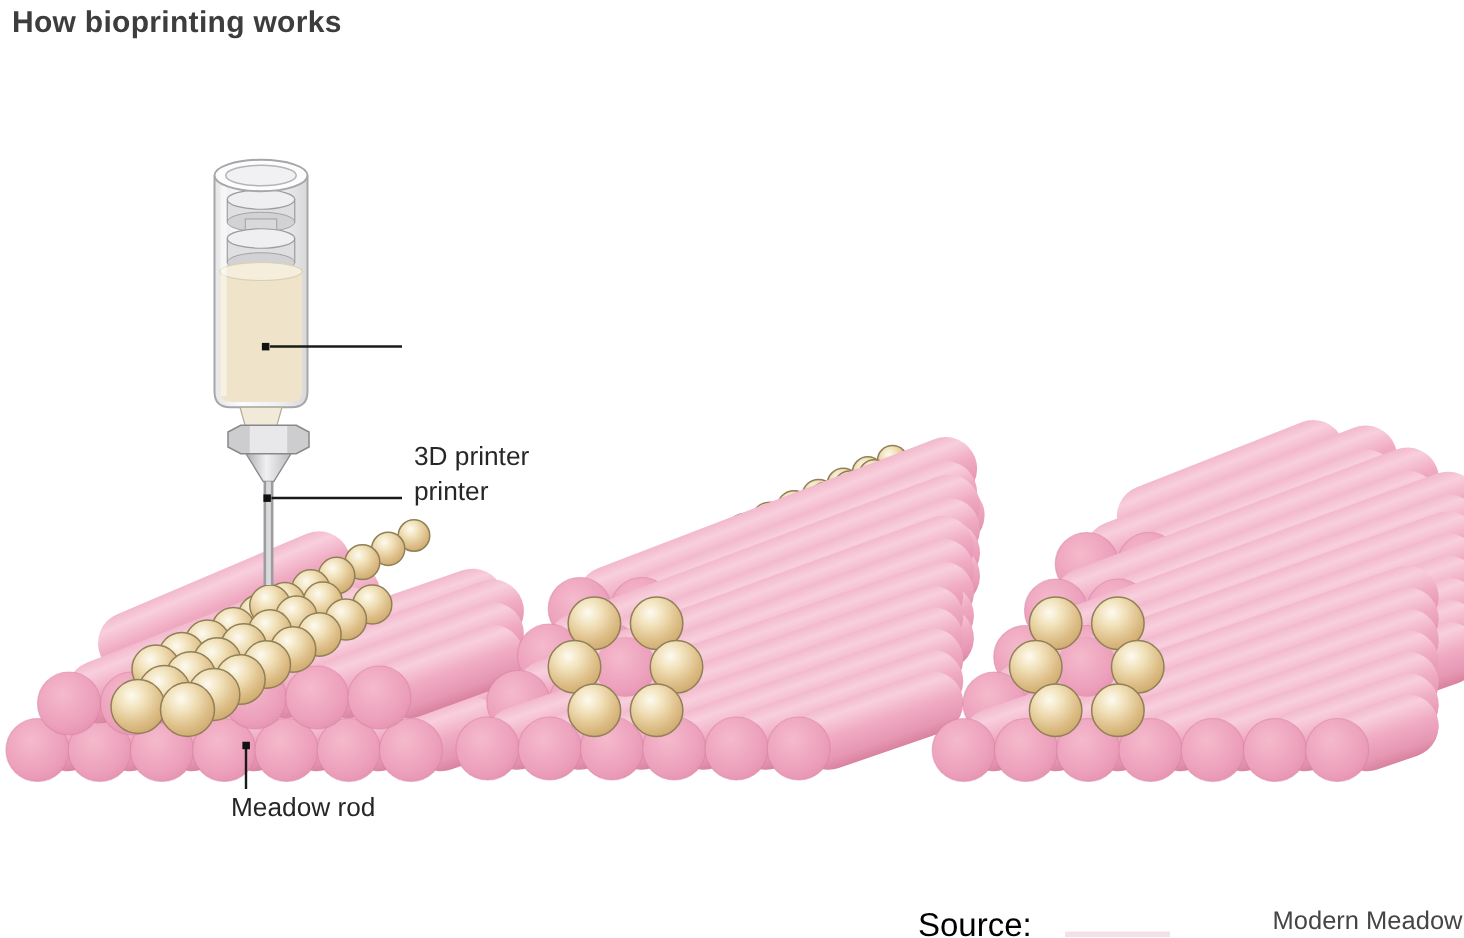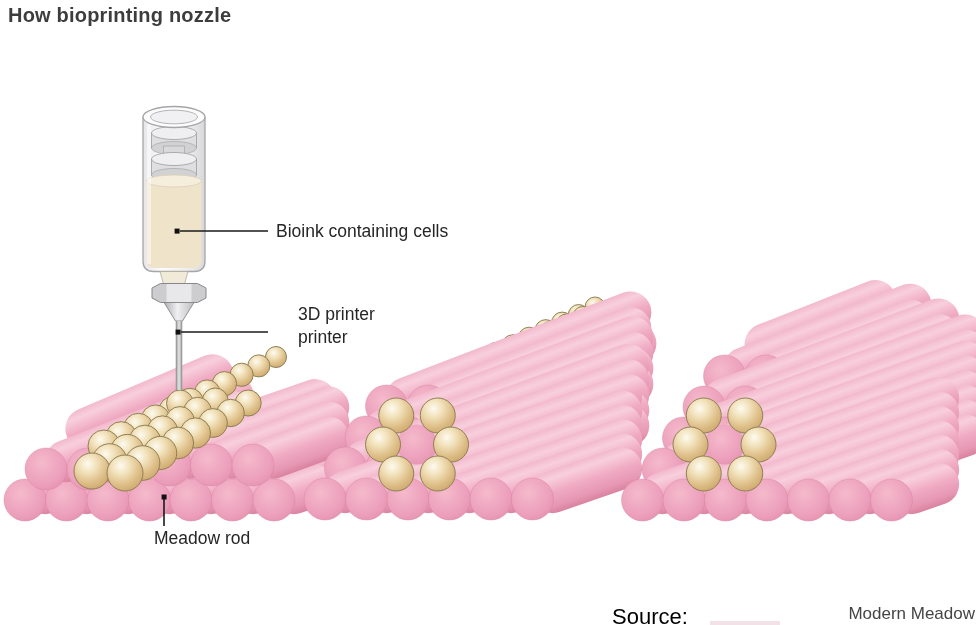--- a/index.html
+++ b/index.html
@@ -10,21 +10,21 @@
   .source-label{position:absolute;left:612px;top:604px;font-size:22px;color:#000000;}
   .source-value{position:absolute;right:1px;top:604px;font-size:17px;color:#454545;text-align:center;}
   .edge-artifact{position:absolute;left:710px;top:621px;width:70px;height:4px;background:rgba(233,200,214,.55);}
   svg.illu{position:absolute;left:0;top:0;}
 </style>
 </head>
 <body>
 
 <div class="canvas">
 
-  <h1 class="title">How bioprinting nozzle</h1>
+  <h1 class="title">How bioprinting works</h1>
 
   <svg class="illu" width="976" height="625" viewBox="0 0 976 625">
     <defs>
       <linearGradient id="rodBody" x1="0" y1="0" x2="0" y2="1">
         <stop offset="0" stop-color="#f2b9cc"></stop>
         <stop offset="0.18" stop-color="#f8cfdd"></stop>
         <stop offset="0.5" stop-color="#f0abc3"></stop>
         <stop offset="0.82" stop-color="#e697b3"></stop>
         <stop offset="1" stop-color="#d9829f"></stop>
       </linearGradient>
@@ -407,22 +407,21 @@
     <g stroke="#1a1a1a">
       <line x1="180" y1="231" x2="268" y2="231" stroke-width="1.6"></line>
       <rect x="174.6" y="228.6" width="5" height="5" fill="#111" stroke="none"></rect>
       <line x1="181" y1="332" x2="268" y2="332" stroke-width="1.6"></line>
       <rect x="175.6" y="329.6" width="5" height="5" fill="#111" stroke="none"></rect>
       <line x1="164" y1="499" x2="164" y2="526" stroke-width="1.6"></line>
       <rect x="161.6" y="494.5" width="5" height="5" fill="#111" stroke="none"></rect>
     </g>
   </svg>
 
-  <div class="label" style="left:276px;top:220px;">Bioink containing cells</div>
-  <div class="label" style="left:276px;top:303px;margin-left:22px;">
+  <div class="label" style="left:276px;top:293px;">
     <div>3D printer</div>
     <div>printer</div>
   </div>
   <div class="label" style="left:154px;top:527px;">Meadow rod</div>
 
   <span class="source-label">Source:</span>
   <span class="source-value">Modern Meadow</span>
 
   <div class="edge-artifact"></div>
 </div>

